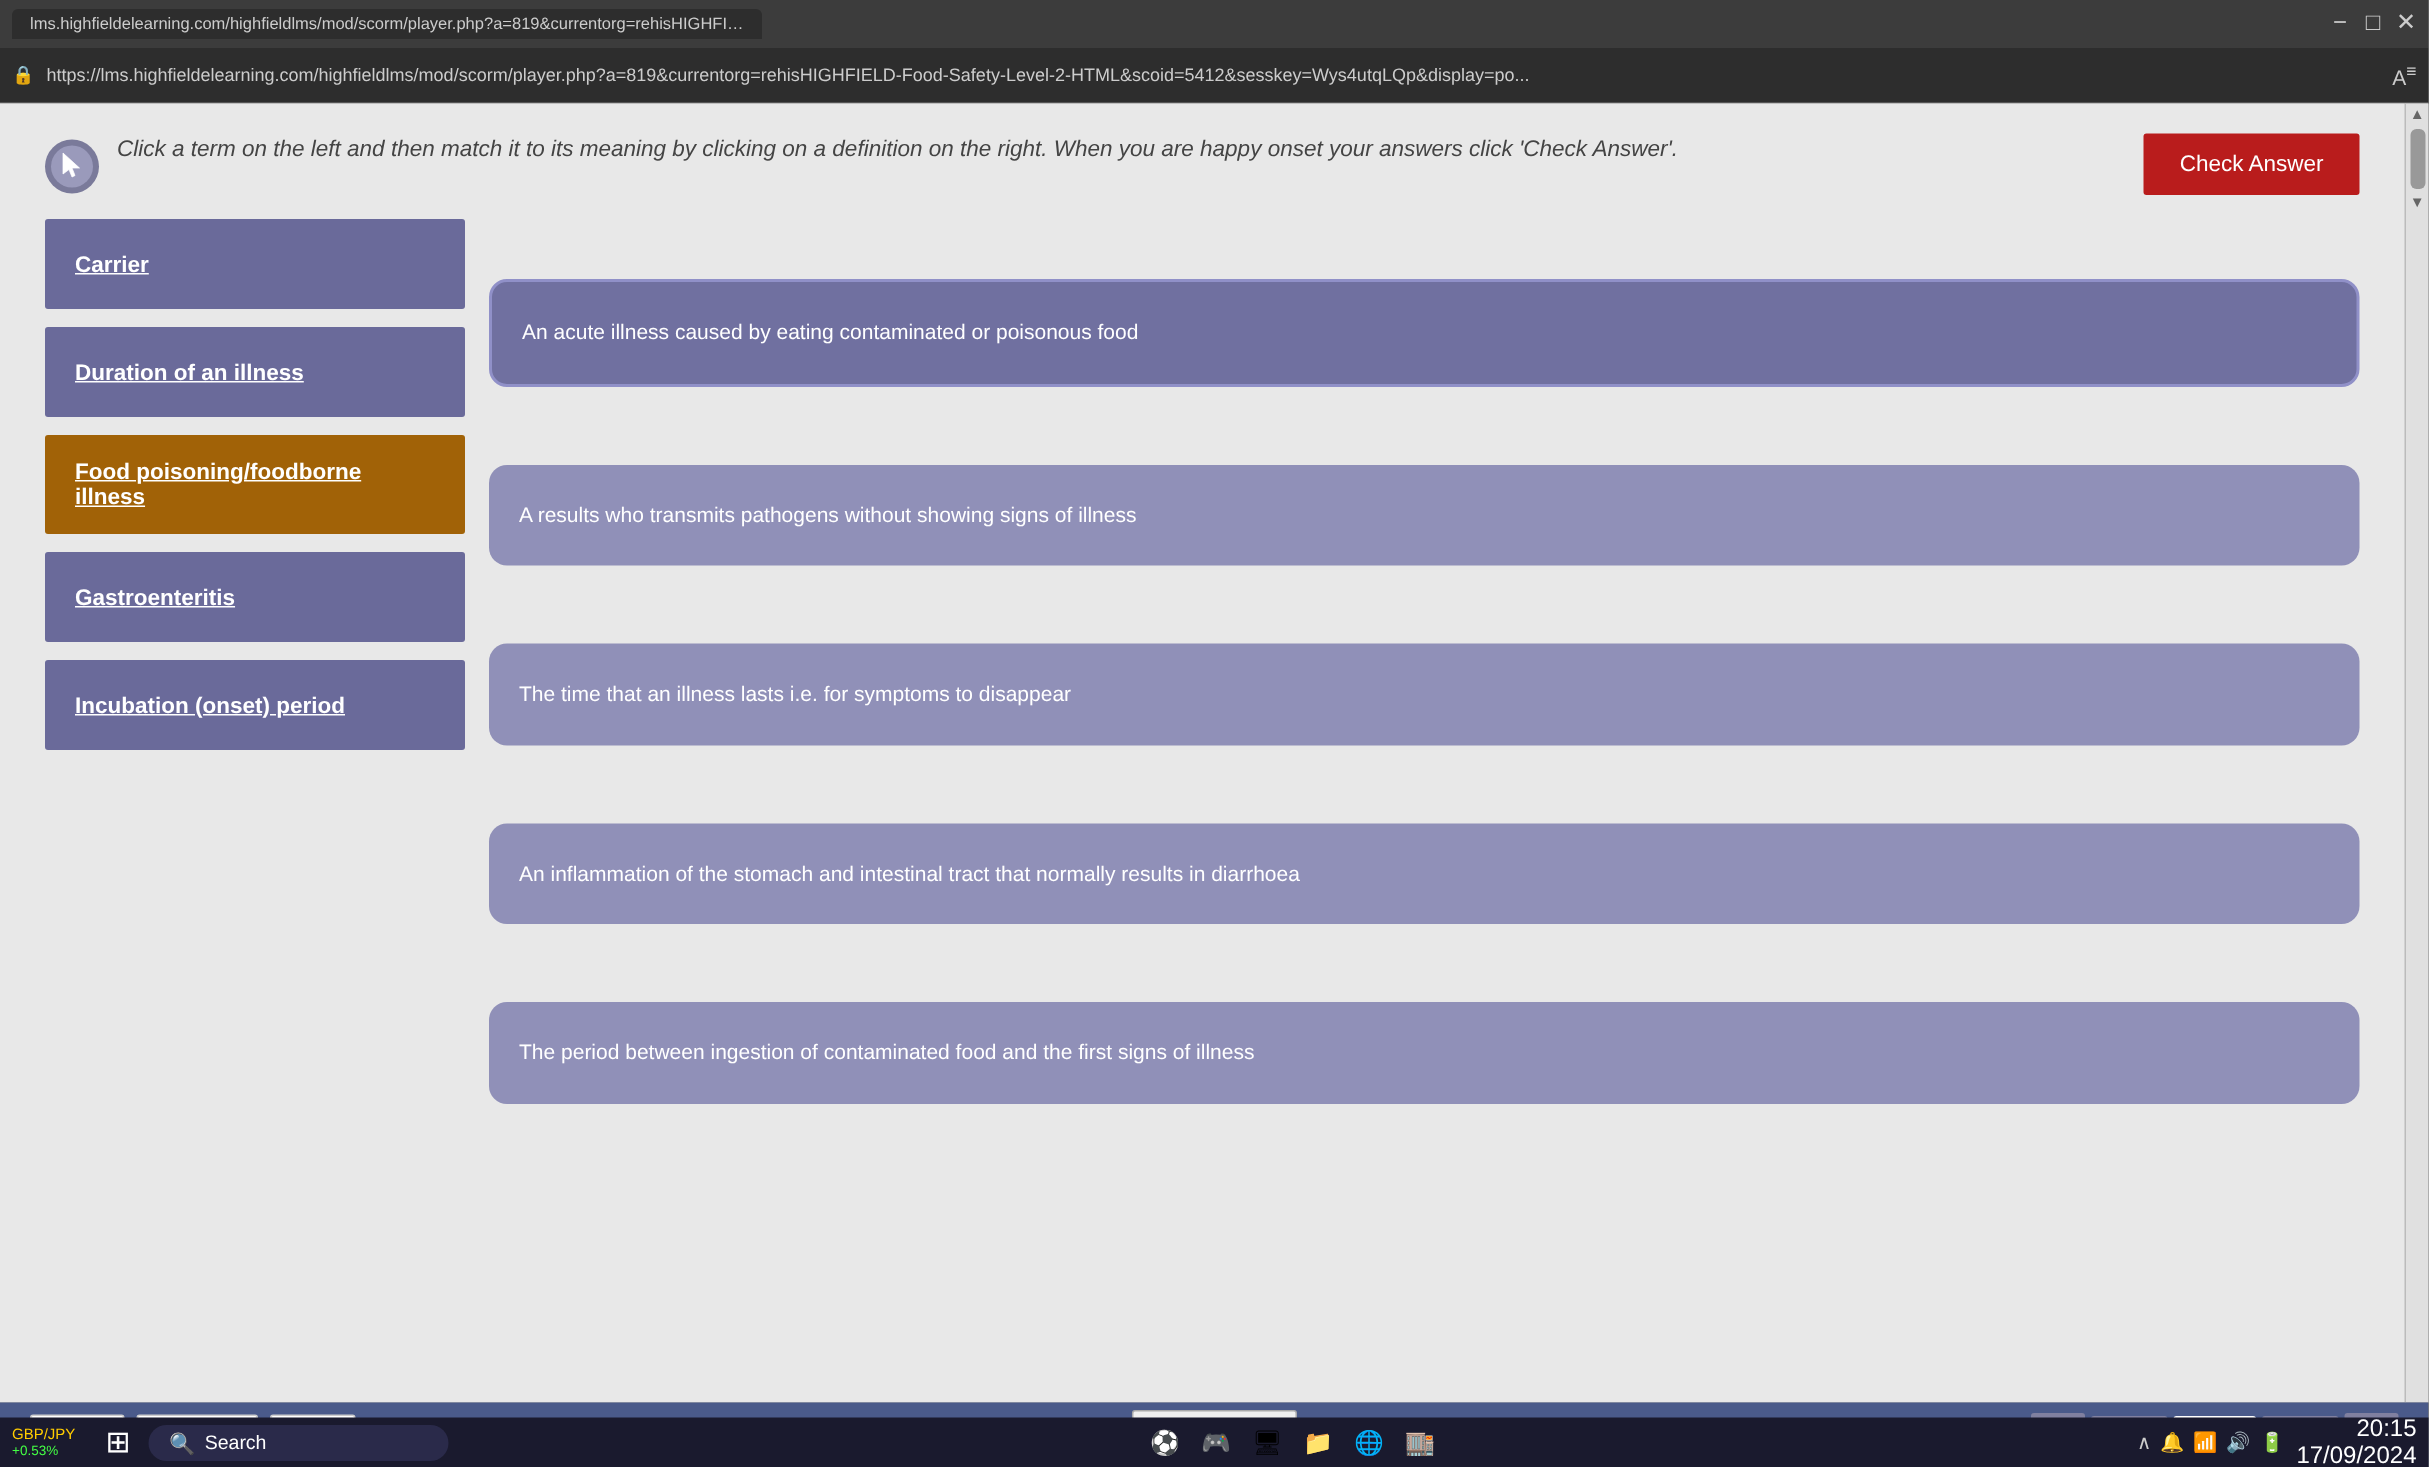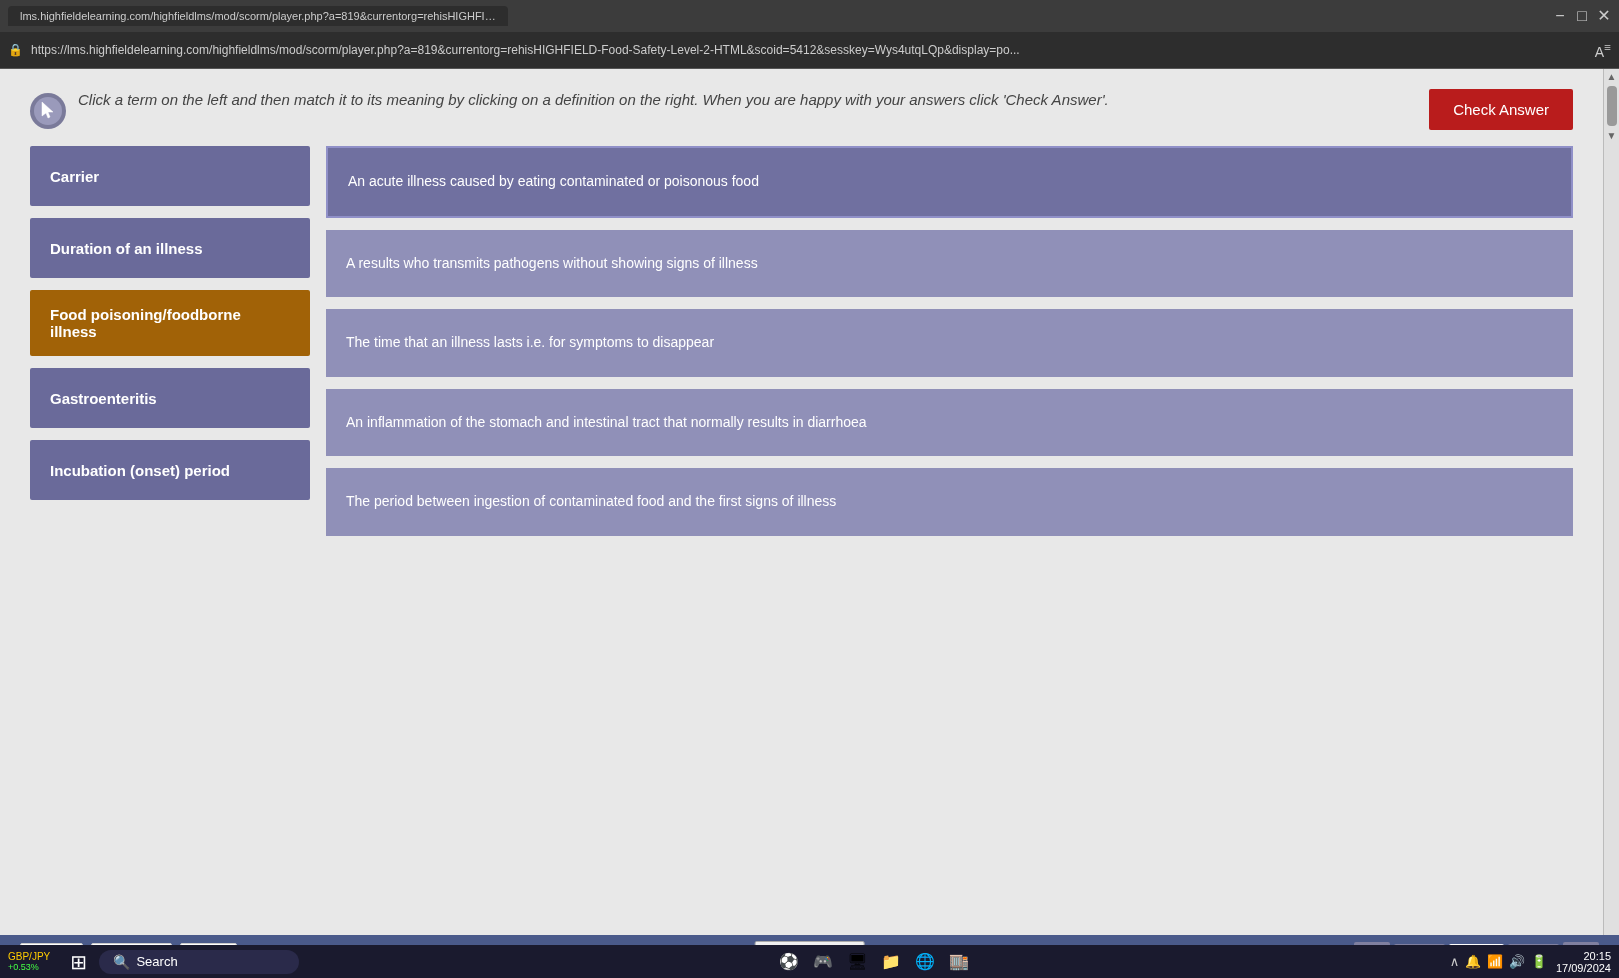--- a/index.html
+++ b/index.html
@@ -63,30 +63,30 @@
     
     .matching-container {
       display: flex; gap: 16px; margin-top: 10px;
     }
     .terms-column { display: flex; flex-direction: column; gap: 12px; width: 280px; }
     .definitions-column { display: flex; flex-direction: column; gap: 12px; flex: 1; }
 
     .term-item {
       background: #6a6a9a; color: white; padding: 16px 20px;
       font-size: 15px; font-weight: bold; cursor: pointer; border-radius: 2px; min-height: 60px;
-      display: flex; align-items: center;
+      display: flex; align-items: center; text-decoration: underline;
     }
     .term-item.selected {
       background: #a16207;
     }
 
     .definition-item {
       background: #9090b8; color: white; padding: 24px 20px;
-      font-size: 14px; cursor: pointer; border-radius: 0; min-height: 60px;
-      display: flex; align-items: center; line-height: 1.4;
+      font-size: 14px; cursor: pointer; border-radius: 12px; min-height: 60px;
+      display: flex; align-items: center; line-height: 1.4; margin-top: 40px;
     }
     .definition-item.active {
       background: #7070a0; border: 2px solid #9090c8;
     }
 
     
     .bottom-nav {
       height: 44px; background: #4a5a8a; display: flex; align-items: center;
       padding: 0 20px; gap: 8px; position: relative;
     }
@@ -129,21 +129,21 @@
     .windows-btn { background: none; border: none; cursor: pointer; color: white; font-size: 20px; padding: 2px 8px; }
     .search-bar {
       background: #2a2a4a; border: none; border-radius: 16px; padding: 4px 14px;
       color: white; font-size: 13px; display: flex; align-items: center; gap: 6px; cursor: pointer; width: 200px;
     }
     .search-icon { color: #888; font-size: 14px; }
     .taskbar-center { display: flex; align-items: center; gap: 6px; flex: 1; justify-content: center; }
     .taskbar-icon { width: 28px; height: 28px; display: flex; align-items: center; justify-content: center; cursor: pointer; }
     .taskbar-right { display: flex; align-items: center; gap: 8px; margin-left: auto; }
     .system-icons { display: flex; gap: 6px; align-items: center; color: #ccc; font-size: 13px; }
-    .clock { color: white; font-size: 11px; text-align: right; }
+    .clock { color: white; font-size: 16px; text-align: right; }
 
     .instruction-top-row {
       display: flex; align-items: flex-start; justify-content: space-between; gap: 16px; margin-bottom: 16px;
     }
     .instruction-left { display: flex; align-items: flex-start; gap: 12px; flex: 1; }
   </style>
 </head>
 <body>
 
 <div class="browser-chrome">
@@ -172,21 +172,21 @@
     <div class="instruction-top-row">
       <div class="instruction-left">
         <div class="info-icon">
           <div class="info-icon-inner">
 
             <svg width="18" height="22" viewBox="0 0 18 22" fill="none">
               <path d="M3 2 L3 16 L7 13 L9 18 L11 17 L9 12 L14 12 Z" fill="white" stroke="white" stroke-width="0.5"></path>
             </svg>
           </div>
         </div>
-        <p class="instruction-text">Click a term on the left and then match it to its meaning by clicking on a definition on the right. When you are happy with your answers click 'Check Answer'.</p>
+        <p class="instruction-text">Click a term on the left and then match it to its meaning by clicking on a definition on the right. When you are happy onset your answers click 'Check Answer'.</p>
       </div>
       <button class="check-answer-btn">Check Answer</button>
     </div>
 
     <div class="matching-container">
       <div class="terms-column">
 
       <div class="term-item">Carrier</div>
           <div class="term-item">Duration of an illness</div>
           <div class="term-item selected">Food poisoning/foodborne illness</div>

